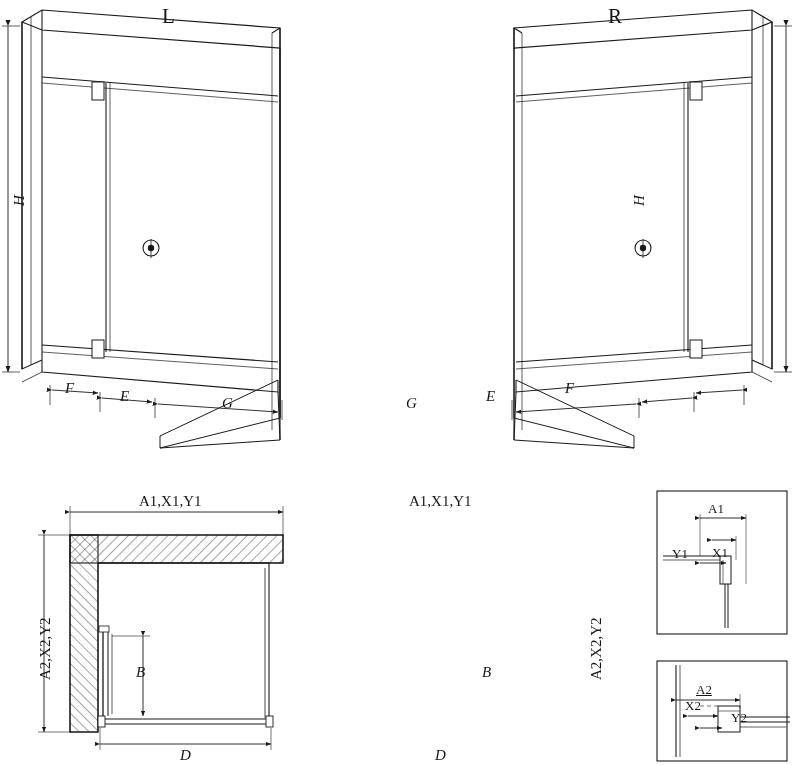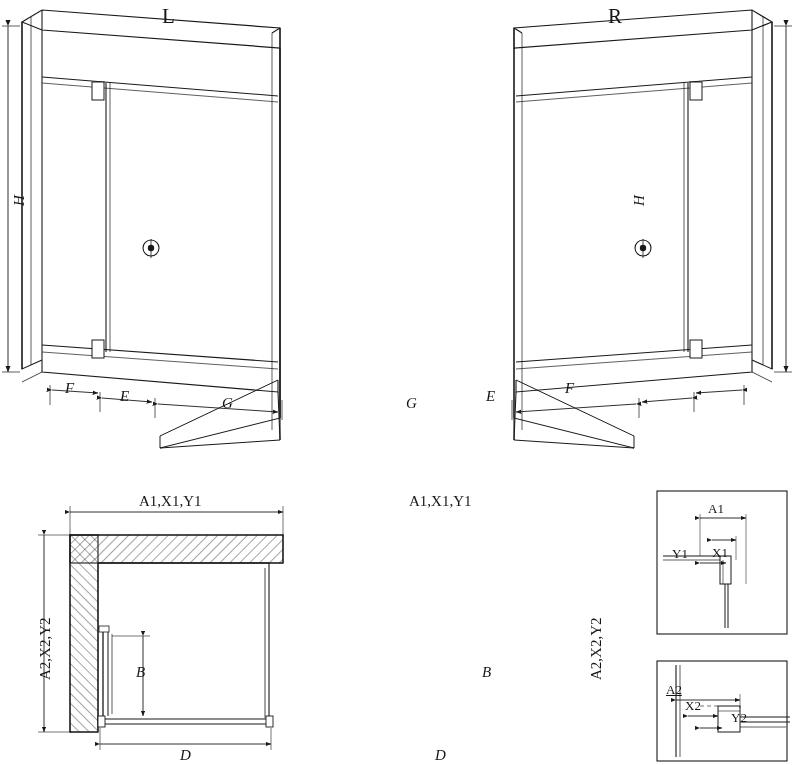--- a/index.html
+++ b/index.html
@@ -313,17 +313,17 @@
   <div class="lbl mid" style="left:136px; top:665px;">B</div>
   <div class="lbl mid" style="left:482px; top:665px;">B</div>
 
   <div class="lbl mid" style="left:180px; top:748px;">D</div>
   <div class="lbl mid" style="left:435px; top:748px;">D</div>
 
   <div class="lbl small" style="left:708px; top:502px; font-style:normal;text-align:right;">A1</div>
   <div class="lbl small" style="left:712px; top:546px; font-style:normal;">X1</div>
   <div class="lbl small" style="left:672px; top:547px; font-style:normal;">Y1</div>
 
-  <div class="lbl small" style="left:666px; top:683px; font-style:normal;text-decoration:underline;">A2</div>
+  <div class="lbl small" style="left:696px; top:683px; font-style:normal;text-decoration:underline;">A2</div>
   <div class="lbl small" style="left:677px; top:699px; font-style:normal;margin-left:8px;">X2</div>
   <div class="lbl small" style="left:731px; top:711px; font-style:normal;">Y2</div>
 
 </div>
 
 </body></html>

